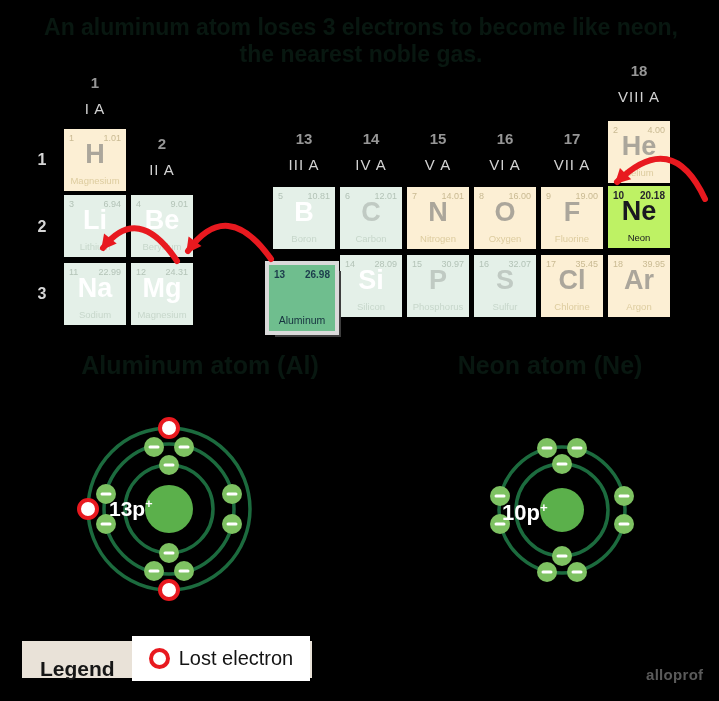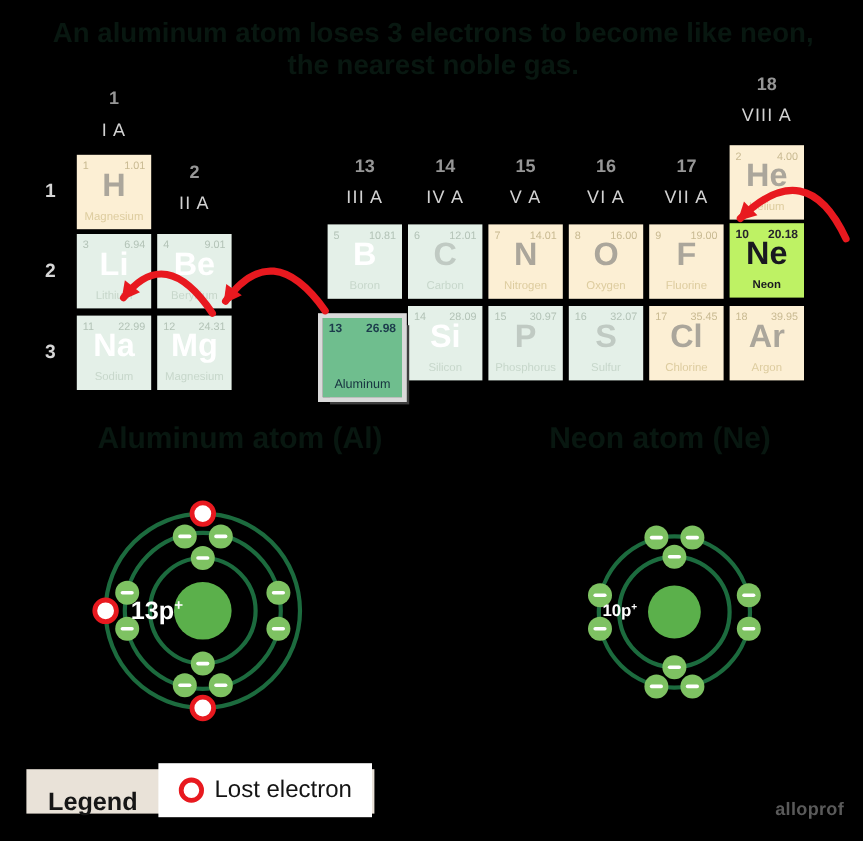--- a/index.html
+++ b/index.html
@@ -30,21 +30,21 @@
   .greenc.muted .sym{color:#c0cac3;}
   .greenc .ename{color:#c7d7cb;}
   .al-cell{background:#6fbe8e;width:66px;height:66px;outline:4px solid #dadada;
            box-shadow:6px 6px 0 0 #3e3e3e;z-index:3;}
   .al-cell .z,.al-cell .mass{color:#1c3c4c;font-weight:bold;font-size:10px;}
   .al-cell .sym{color:#ffffff;font-size:30px;top:9px;}
   .al-cell .ename{color:#16323f;font-size:10.5px;}
   .ne-cell{background:#bef264;}
   .ne-cell .z,.ne-cell .mass{color:#26242c;font-weight:bold;font-size:10px;}
   .ne-cell .sym{color:#191820;}
-  .ne-cell .ename{color:#191820;font-weight:bold;}
+  .ne-cell .ename{color:#191820;font-weight:normal;}
   
   .overlay{position:absolute;left:0;top:0;pointer-events:none;z-index:5;}
   .bohr{position:absolute;z-index:2;}
   .shell{fill:none;stroke:#1c6b3e;stroke-width:3.5;}
   .nucleus-label{position:absolute;z-index:4;text-align:left;color:#ffffff;font-weight:bold;}
   .nucleus-label sup{font-size:0.6em;}
   
   .legend-bar{position:absolute;left:22px;top:641px;width:290px;height:37px;background:#e9e2d8;
               display:flex;align-items:center;padding-left:18px;box-sizing:border-box;z-index:2;}
   .legend-title{font-size:21px;font-weight:bold;color:#161616;margin-top:18px;}
@@ -248,21 +248,21 @@
     <use href="#e" x="82" y="126"></use>
     <use href="#e" x="67" y="18"></use>
     <use href="#e" x="97" y="18"></use>
     <use href="#e" x="20" y="66"></use>
     <use href="#e" x="20" y="94"></use>
     <use href="#e" x="144" y="66"></use>
     <use href="#e" x="144" y="94"></use>
     <use href="#e" x="67" y="142"></use>
     <use href="#e" x="97" y="142"></use>
   </svg>
-  <div class="nucleus-label" style="left:502px;top:500px;width:134px;font-size:14px"><span>10p</span><sup>+</sup></div>
+  <div class="nucleus-label" style="left:502px;top:500px;width:134px;font-size:22px"><span>10p</span><sup>+</sup></div>
 
   <svg class="overlay" width="719" height="701" viewBox="0 0 719 701">
     <defs>
       <marker id="ah" markerUnits="userSpaceOnUse" markerWidth="18" markerHeight="18" refX="13" refY="9" orient="auto">
         <path d="M1,1 L16,9 L1,17 Z" fill="#e8191f"></path>
       </marker>
     </defs>
     <path d="M 271 259 Q 227 197 188 251" fill="none" stroke="#e8191f" stroke-width="6" stroke-linecap="round" marker-end="url(#ah)"></path>
     <path d="M 177 261 Q 138 203 103 248" fill="none" stroke="#e8191f" stroke-width="6" stroke-linecap="round" marker-end="url(#ah)"></path>
     <path d="M 705 199 Q 672 128 617 182" fill="none" stroke="#e8191f" stroke-width="6" stroke-linecap="round" marker-end="url(#ah)"></path>

